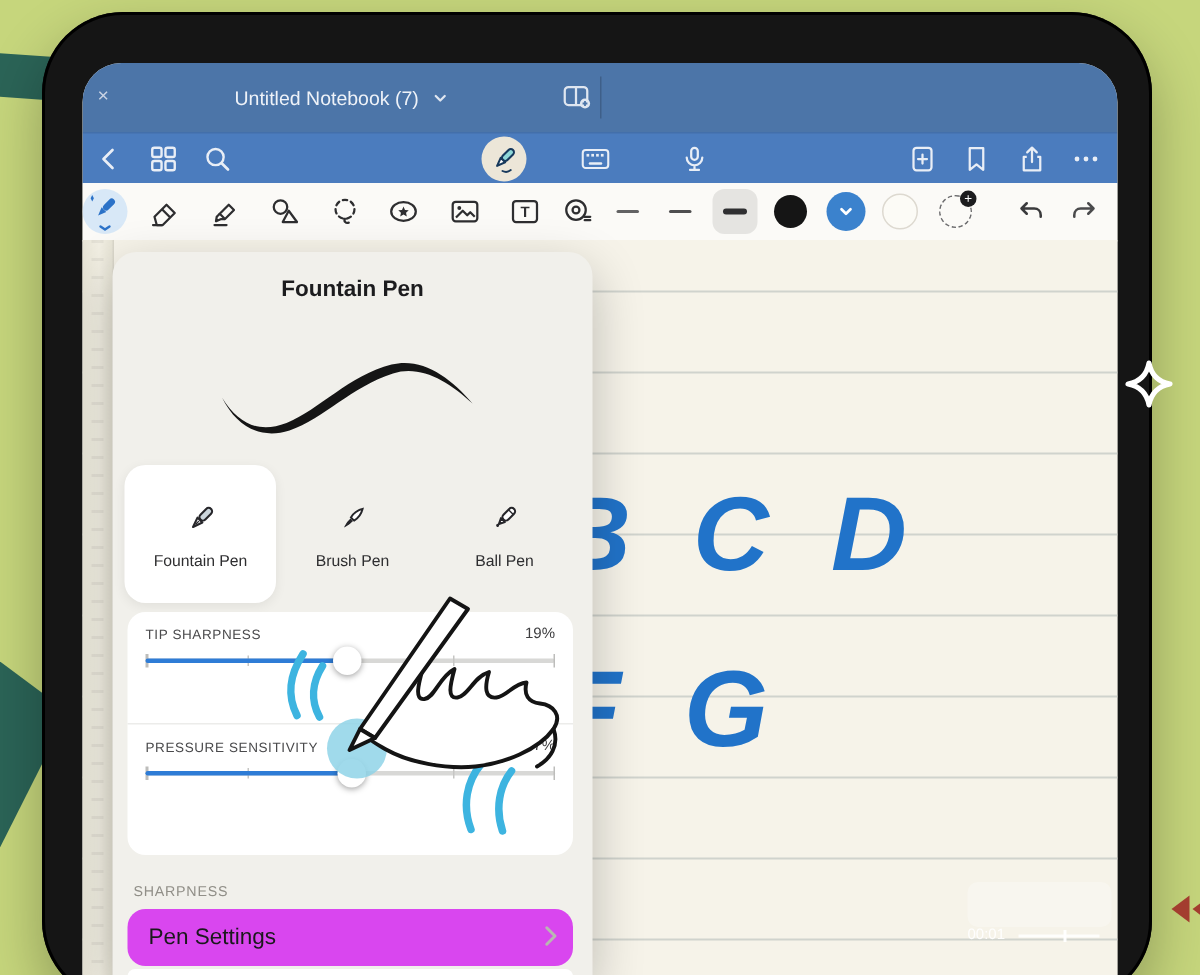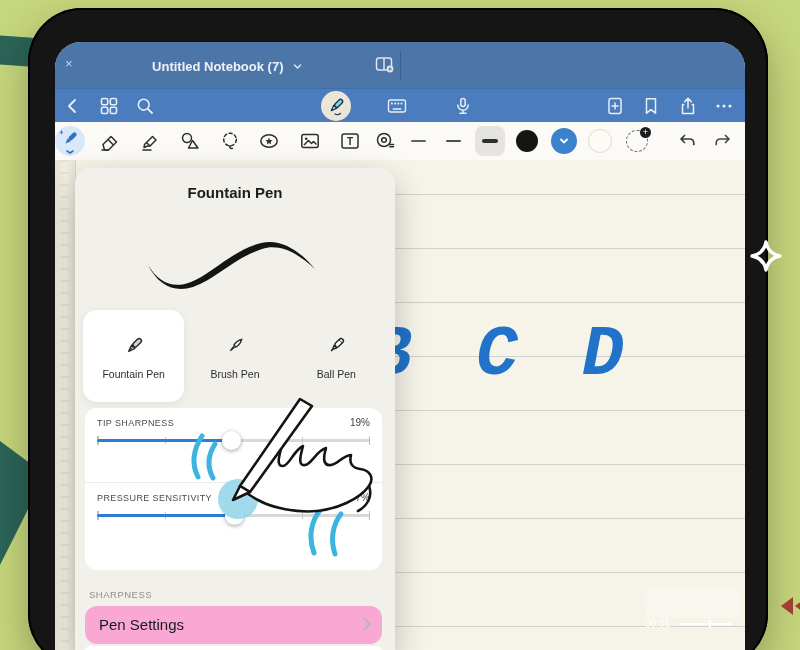--- a/index.html
+++ b/index.html
@@ -14,21 +14,21 @@
   
   .tablet{position:absolute;left:28px;top:8px;width:740px;height:660px;
     background:#151515;border-radius:54px;
     box-shadow:0 16px 38px rgba(0,0,0,.28), inset 0 0 0 2px #000;}
   .screen{position:absolute;left:27px;top:34px;width:690px;height:626px;
     border-radius:26px 26px 0 0;overflow:hidden;background:#f6f3e9;}
   
   .tabbar{position:absolute;left:0;top:0;width:690px;height:46px;background:#4c75a8;}
   .tabbar .close{position:absolute;left:10px;top:14px;font-size:13px;color:#c9d3e4;line-height:16px;}
   .tab-title-wrap{position:absolute;left:0;top:15px;width:345px;text-align:center;color:#eef2f8;}
-  .tab-title{font-size:13px;font-weight:bold;vertical-align:middle;}
+  .tab-title{font-size:13px;font-weight:normal;vertical-align:middle;}
   .tab-divider{position:absolute;left:345px;top:9px;width:1px;height:28px;background:rgba(0,0,0,.18);}
   .splitview{position:absolute;left:318px;top:11px;width:24px;height:24px;}
   
   .toolbar{position:absolute;left:0;top:46px;width:690px;height:34px;background:#4b7cbe;
     border-top:1px solid rgba(0,0,0,.10);}
   .tb-ic{position:absolute;top:7px;width:20px;height:20px;}
   .pen-active{position:absolute;left:266px;top:2px;width:30px;height:30px;border-radius:50%;
     background:#ece6d8;display:flex;align-items:center;justify-content:center;}
   
   .drawbar{position:absolute;left:0;top:80px;width:690px;height:38px;background:#fbfaf7;
@@ -46,21 +46,21 @@
     background:#1c1c1e;color:#fff;font-size:9px;line-height:11px;text-align:center;}
   
   .page{position:absolute;left:0;top:118px;width:690px;height:508px;background:#f6f3e9;
     background-image:repeating-linear-gradient(to bottom,rgba(0,0,0,0) 0 53px,#d0d3cd 53px 54px);
     background-position:0 -19px;}
   .page-edge{position:absolute;left:0;top:0;width:20px;height:100%;
     background:linear-gradient(to right,#e7e4d6,#f2efe3 55%,#e7e4d6);
     border-right:1px solid rgba(0,0,0,.06);}
   .page-edge:after{content:"";position:absolute;left:6px;top:0;width:8px;height:100%;
     background:repeating-linear-gradient(to bottom,rgba(0,0,0,.05) 0 2px,rgba(0,0,0,0) 2px 12px);}
-  .ink{position:absolute;font-family:Liberation Mono, monospace;font-style:italic;font-weight:bold;
+  .ink{position:absolute;font-family:Liberation Sans, sans-serif;font-style:italic;font-weight:bold;
     color:#2173c9;letter-spacing:11px;white-space:nowrap;}
   .ink1{left:315px;top:156px;font-size:70px;}
   .ink2{left:315px;top:272px;font-size:72px;}
   
   .ghost-box{position:absolute;left:590px;top:428px;width:96px;height:30px;border-radius:7px;
     background:rgba(255,255,255,.28);}
   .scrub{position:absolute;left:590px;top:458px;display:flex;align-items:center;color:rgba(255,255,255,.92);}
   .scrub .t{font-size:10px;}
   .scrub .bar{position:relative;margin-left:9px;width:54px;height:2px;background:rgba(255,255,255,.85);}
   .scrub .bar:after{content:"";position:absolute;left:30px;top:-3px;width:2px;height:8px;
@@ -81,21 +81,21 @@
   .slabel{position:absolute;left:12px;top:10px;font-size:9px;letter-spacing:.4px;color:#4a4a4c;}
   .sval{position:absolute;right:12px;top:9px;font-size:10px;color:#3e3e40;}
   .track{position:absolute;left:12px;right:12px;top:31px;height:3px;border-radius:2px;background:#d8d8d6;}
   .track:before,.track:after{content:"";position:absolute;top:-3px;width:1.5px;height:9px;background:#bdbdbb;}
   .track:before{left:0;} .track:after{right:0;}
   .tick{position:absolute;top:-2px;width:1px;height:7px;background:#c6c6c4;}
   .fill{position:absolute;left:0;top:0;height:3px;border-radius:2px;background:#2e7cd6;}
   .thumb{position:absolute;top:-8px;width:19px;height:19px;border-radius:50%;background:#fff;
     box-shadow:0 1px 4px rgba(0,0,0,.38);}
   .settings-h{position:absolute;left:14px;top:421px;font-size:9.5px;letter-spacing:.5px;color:#918f88;}
-  .pen-settings{position:absolute;left:10px;top:438px;width:297px;height:38px;background:#f9a8d4;border-radius:12px;}
+  .pen-settings{position:absolute;left:10px;top:438px;width:297px;height:38px;background:#d946ef;border-radius:12px;}
   .pen-settings .lbl{position:absolute;left:14px;top:10px;font-size:15px;color:#19191b;}
   .pen-settings .chev{position:absolute;right:10px;top:10px;}
   .next-row{position:absolute;left:10px;top:478px;width:297px;height:10px;background:#fff;border-radius:12px;}
   .hand-overlay{position:absolute;left:115px;top:330px;pointer-events:none;}
   
   .sparkle{position:absolute;left:748px;top:238px;}
   .rewind{position:absolute;left:779px;top:595px;}
 </style>
 </head>
 <body>
@@ -294,20 +294,21 @@
         <div class="dt" style="left:653px">
           <svg width="20" height="20" viewBox="0 0 20 20">
               <path d="M12.5 4.5 L16 8 L12.5 11.5 M16 8 H7.5 C5 8 3.2 9.8 3.2 12.3 V13.5" fill="none" stroke="#4a4a4c" stroke-width="1.7" stroke-linecap="round" stroke-linejoin="round"></path>
             </svg>
         </div>
       </div>
 
       <div class="page">
         <div class="page-edge"></div>
         <div class="ink ink1">B C D</div>
+        <div class="ink ink2">F G</div>
         <div class="ghost-box"></div>
         <div class="scrub">
           <span class="t">00:01</span>
           <span class="bar"></span>
         </div>
       </div>
 
       <div class="popup">
         <div class="popup-title">Fountain Pen</div>
 

